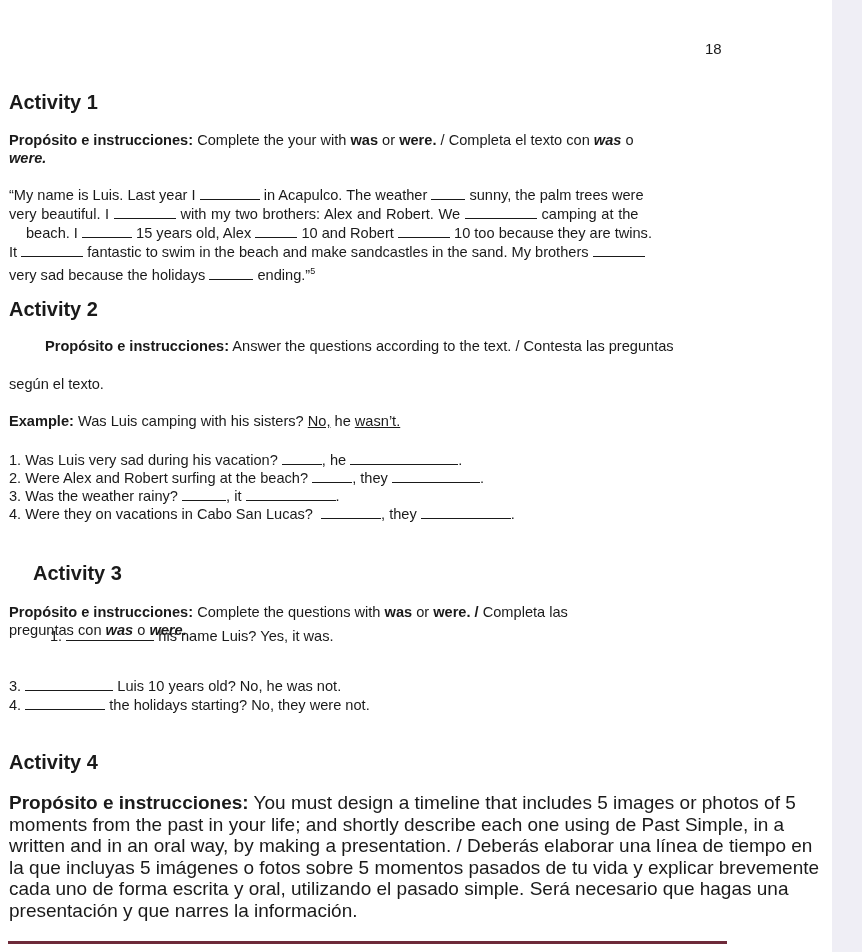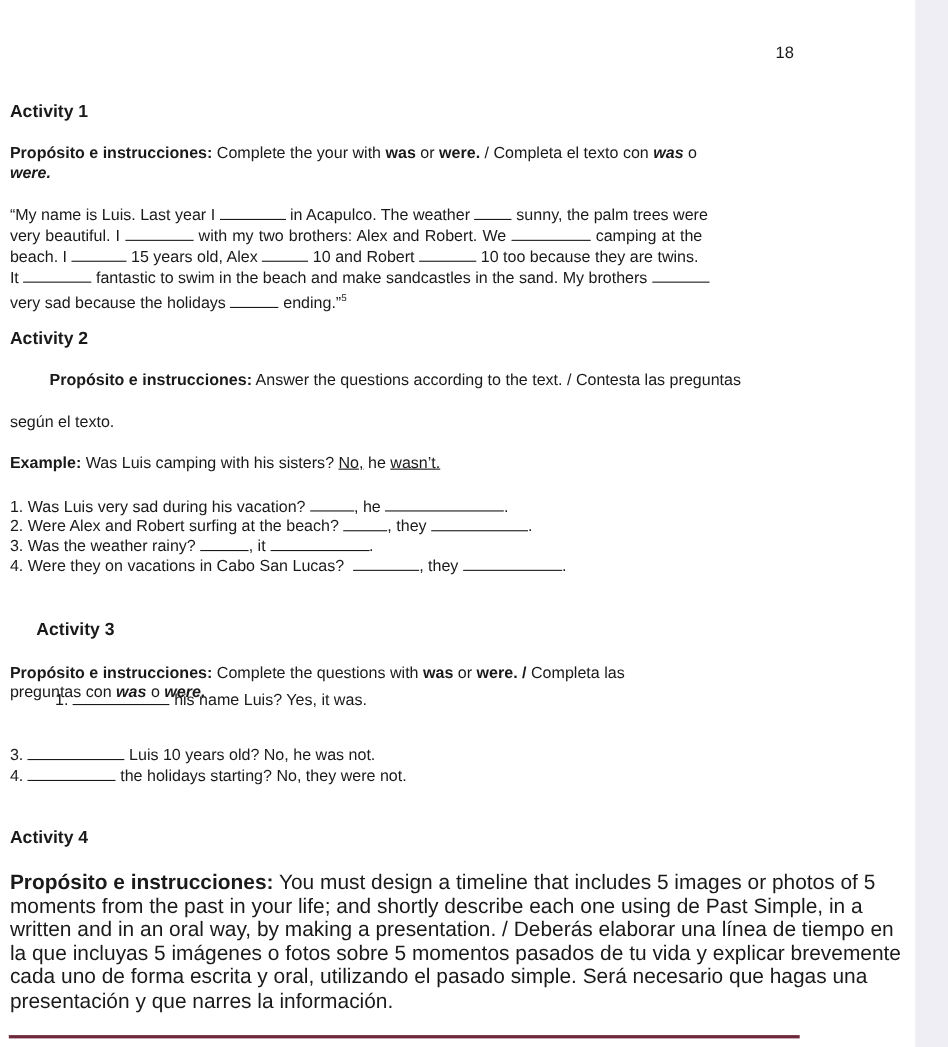--- a/index.html
+++ b/index.html
@@ -38,21 +38,21 @@
     }
     .abs {
       position: absolute;
       left: 9px;
       white-space: nowrap;
       font-size: 14.6px;
       line-height: 18px;
     }
     .heading {
       font-weight: bold;
-      font-size: 16px;
+      font-size: 20px;
     }
     b { font-weight: bold; }
     .bi { font-weight: bold; font-style: italic; }
     .blank {
       display: inline-block;
       border-bottom: 1px solid #1a1a1a;
       height: 13px;
       vertical-align: baseline;
     }
     .u { text-decoration: underline; }
@@ -100,21 +100,21 @@
     <span class="blank" style="width:34px;"></span>
     <span>sunny, the palm trees were</span>
   </div>
   <div class="abs" style="top:205px; word-spacing:0.6px;">
     <span>very beautiful. I</span>
     <span class="blank" style="width:62px;"></span>
     <span>with my two brothers: Alex and Robert. We</span>
     <span class="blank" style="width:72px;"></span>
     <span>camping at the</span>
   </div>
-  <div class="abs" style="top:224px;">
+  <div class="abs" style="top:224px;margin-left:17px;">
     <span>beach. I</span>
     <span class="blank" style="width:50px;"></span>
     <span>15 years old, Alex</span>
     <span class="blank" style="width:42px;"></span>
     <span>10 and Robert</span>
     <span class="blank" style="width:52px;"></span>
     <span>10 too because they are twins.</span>
   </div>
   <div class="abs" style="top:243px;">
     <span>It</span>

